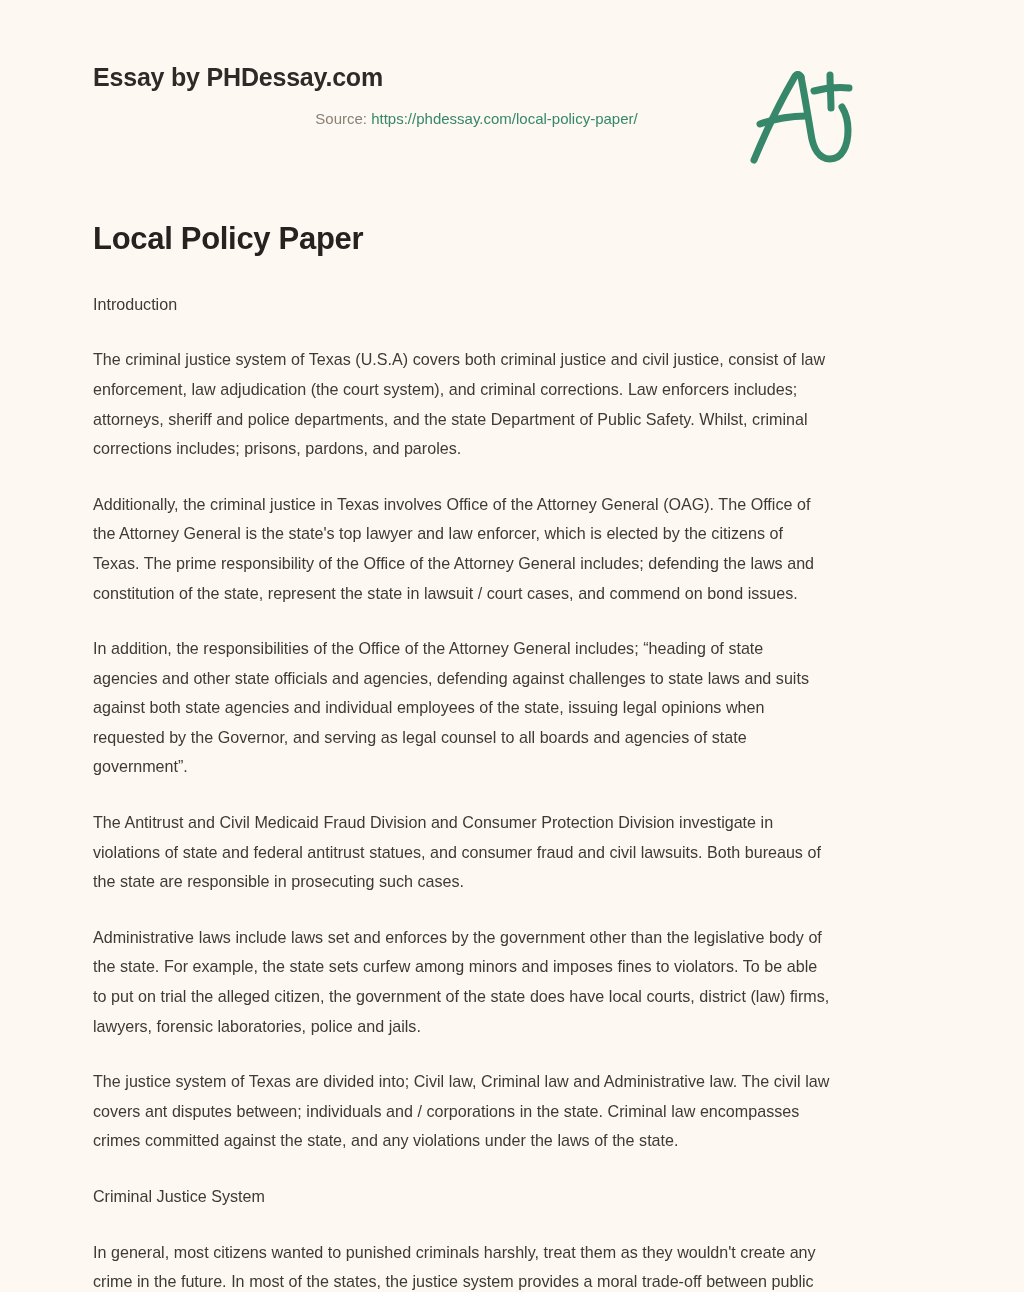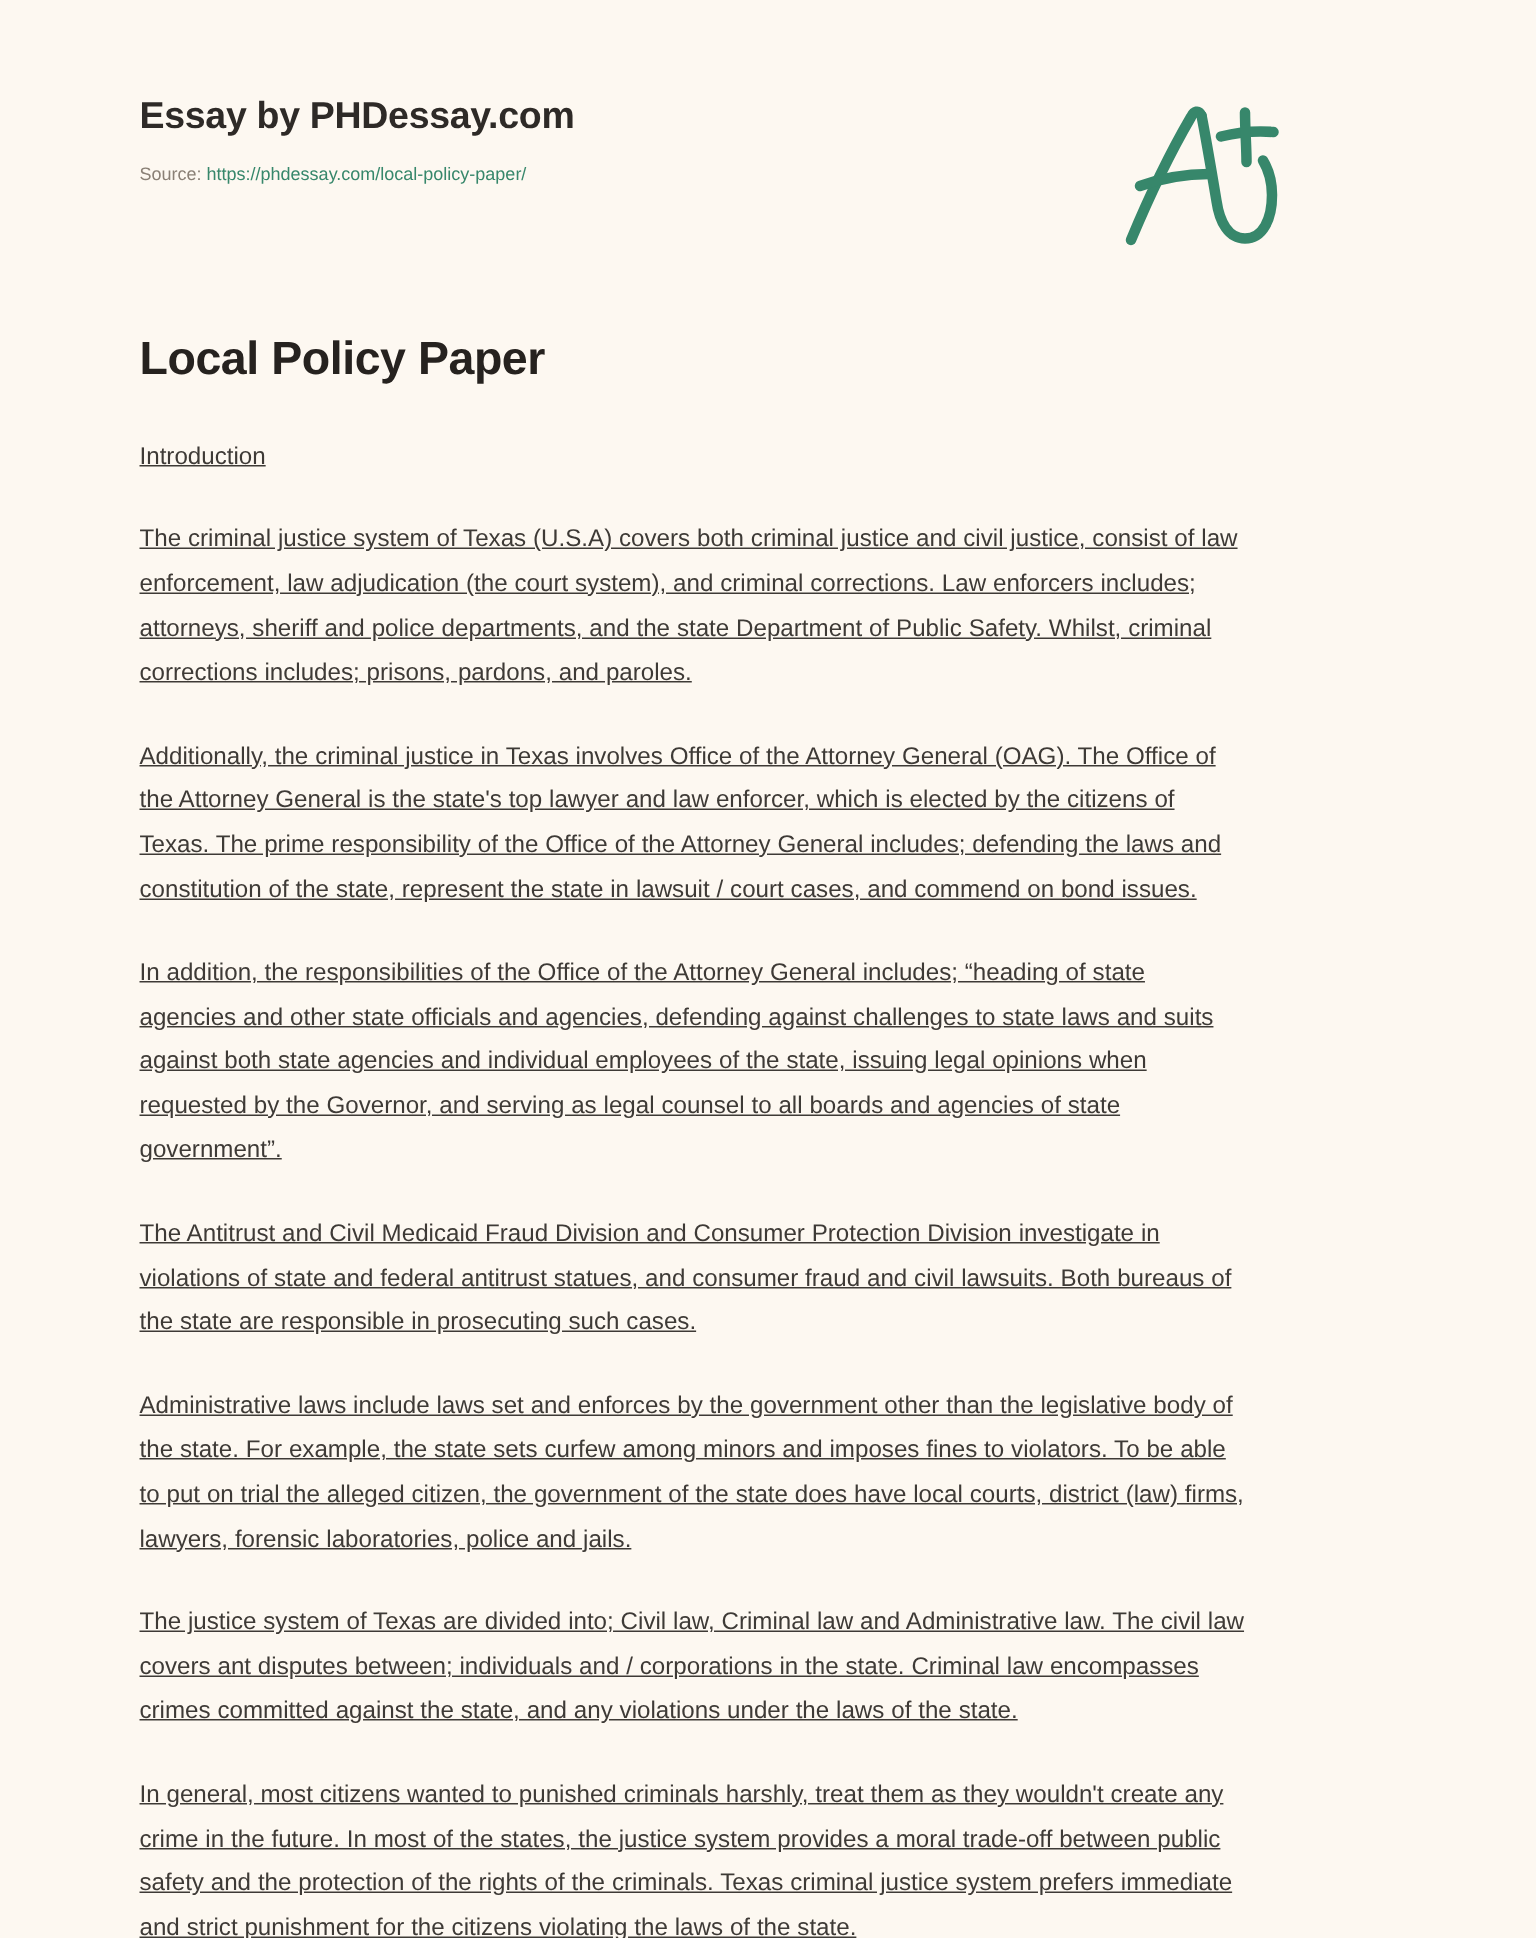--- a/index.html
+++ b/index.html
@@ -34,24 +34,25 @@
   .brand-line {
     font-size: 25px;
     font-weight: bold;
     color: #2E2A27;
     letter-spacing: -0.2px;
     line-height: 1.2;
     margin: 0;
   }
   .source-line {
     margin-top: 17px;
-    font-size: 12px;
+    font-size: 15px;
     line-height: 1.3;
     color: #8A8076;
     white-space: nowrap;
+    text-align: center;
   }
   .source-label {
     color: #8A8076;
   }
   .source-url {
     color: #37876B;
     text-decoration: none;
   }
 
   .logo {
@@ -78,21 +79,20 @@
   .content {
     padding: 31px 94px 0 93px;
   }
   .content p {
     margin: 0 0 26px 0;
     font-size: 16.1px;
     line-height: 29.6px;
     color: #3E3A36;
     text-align: left;
     word-spacing: 0.1px;
-    text-decoration: underline;
   }
   .content p.section-heading {
     margin-bottom: 26px;
   }
   .content p:last-child {
     margin-bottom: 0;
   }
 </style>
 </head>
 <body>
@@ -125,16 +125,17 @@
   <h1 class="doc-title">Local Policy Paper</h1>
 
   <div class="content">
       <p class="section-heading">Introduction</p>
       <p>The criminal justice system of Texas (U.S.A) covers both criminal justice and civil justice, consist of law enforcement, law adjudication (the court system), and criminal corrections. Law enforcers includes; attorneys, sheriff and police departments, and the state Department of Public Safety. Whilst, criminal corrections includes; prisons, pardons, and paroles.</p>
       <p>Additionally, the criminal justice in Texas involves Office of the Attorney General (OAG). The Office of the Attorney General is the state's top lawyer and law enforcer, which is elected by the citizens of Texas. The prime responsibility of the Office of the Attorney General includes; defending the laws and constitution of the state, represent the state in lawsuit / court cases, and commend on bond issues.</p>
       <p>In addition, the responsibilities of the Office of the Attorney General includes; “heading of state agencies and other state officials and agencies, defending against challenges to state laws and suits against both state agencies and individual employees of the state, issuing legal opinions when requested by the Governor, and serving as legal counsel to all boards and agencies of state government”.</p>
       <p>The Antitrust and Civil Medicaid Fraud Division and Consumer Protection Division investigate in violations of state and federal antitrust statues, and consumer fraud and civil lawsuits. Both   bureaus of the state are responsible in prosecuting such cases.</p>
       <p>Administrative laws include laws set and enforces by the government other than the legislative body of the state. For example, the state sets curfew among minors and imposes fines to violators. To be able to put on trial the alleged citizen, the government of the state does have local courts, district (law) firms, lawyers, forensic laboratories, police and jails.</p>
       <p>The justice system of Texas are divided into; Civil law, Criminal law and Administrative law. The civil law covers ant disputes between; individuals and / corporations in the state. Criminal law encompasses crimes committed against the state, and any violations under the laws of the state.</p>
+      <p class="section-heading">Criminal Justice System</p>
       <p>In general, most citizens wanted to punished criminals harshly, treat them as they wouldn't create any crime in the future. In most of the states, the justice system provides a moral trade-off between public safety and the protection of the rights of the criminals. Texas criminal justice system prefers immediate and strict punishment for the citizens violating the laws of the state.</p>
     </div>
 
 </div>
 
 </body></html>

